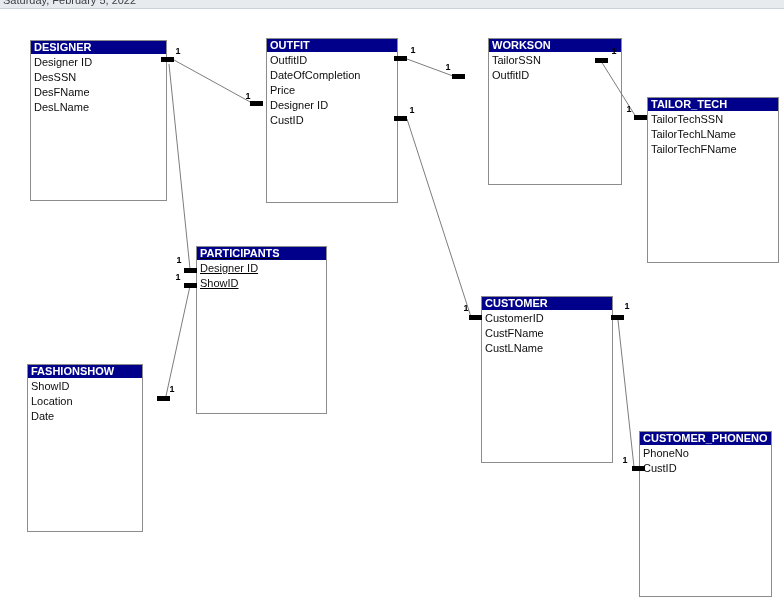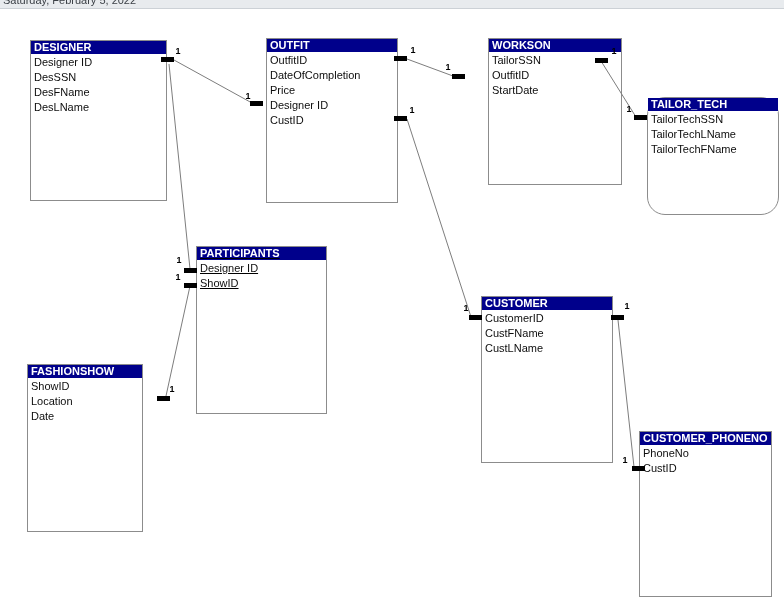--- a/index.html
+++ b/index.html
@@ -86,23 +86,22 @@
         <div class="etable-field">OutfitID</div>
         <div class="etable-field">DateOfCompletion</div>
         <div class="etable-field">Price</div>
         <div class="etable-field">Designer ID</div>
         <div class="etable-field">CustID</div>
       </div>
       <div class="etable" style="left: 488px; top: 38px; width: 134px; height: 147px; border-color: rgb(140, 140, 140);">
         <div class="etable-header" style="background: rgb(0, 0, 139); color: rgb(255, 255, 255);">WORKSON</div>
         <div class="etable-field">TailorSSN</div>
         <div class="etable-field">OutfitID</div>
-        <div class="etable-field">StartDate</div>
       </div>
-      <div class="etable" style="left: 647px; top: 97px; width: 132px; height: 118px; border-color: rgb(140, 140, 140); border-radius: 18px;">
+      <div class="etable" style="left: 647px; top: 97px; width: 132px; height: 166px; border-color: rgb(140, 140, 140);">
         <div class="etable-header" style="background: rgb(0, 0, 139); color: rgb(255, 255, 255);">TAILOR_TECH</div>
         <div class="etable-field">TailorTechSSN</div>
         <div class="etable-field">TailorTechLName</div>
         <div class="etable-field">TailorTechFName</div>
       </div>
       <div class="etable" style="left: 196px; top: 246px; width: 131px; height: 168px; border-color: rgb(140, 140, 140); text-decoration: underline;">
         <div class="etable-header" style="background: rgb(0, 0, 139); color: rgb(255, 255, 255);">PARTICIPANTS</div>
         <div class="etable-field">Designer ID</div>
         <div class="etable-field">ShowID</div>
       </div>

